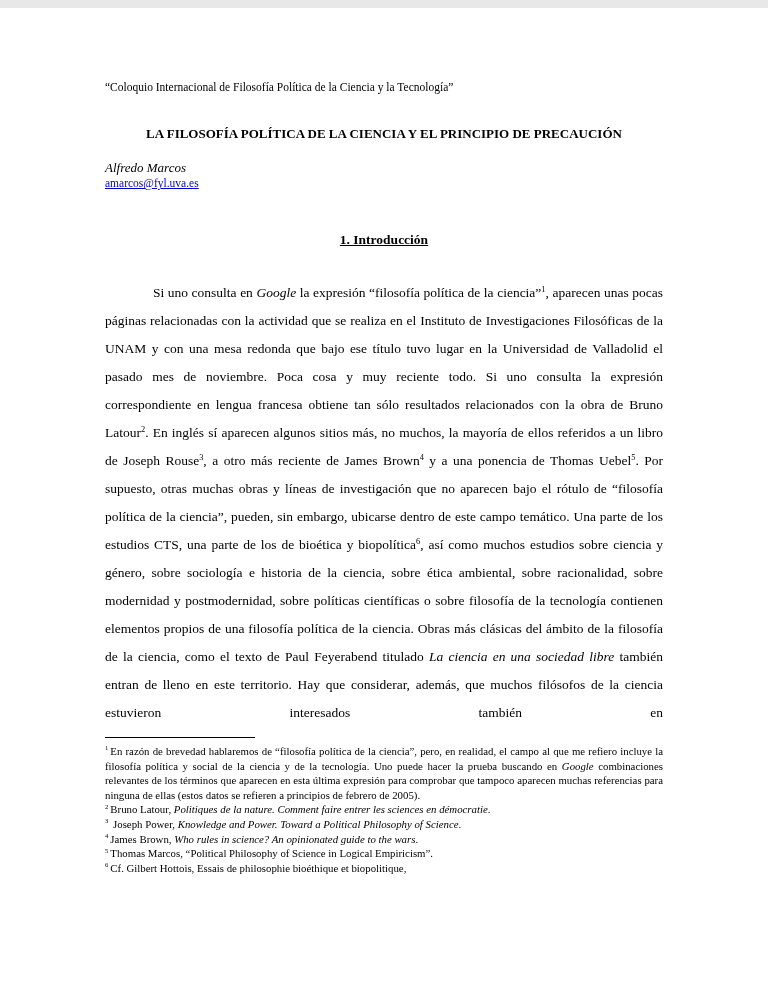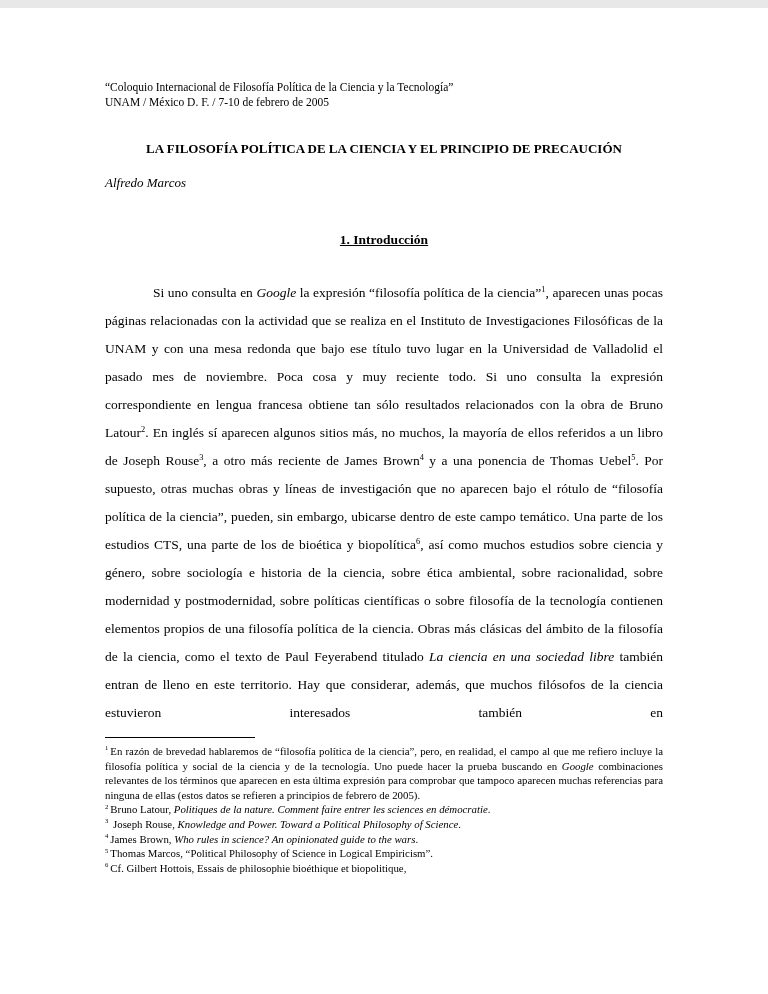--- a/index.html
+++ b/index.html
@@ -53,44 +53,46 @@
   .footnotes { font-size: 10.8px; line-height: 14.6px; text-align: justify; }
   .footnote sup { margin-right: 2px; }
 </style>
 </head>
 <body>
 
 <div class="page">
 
   <div class="doc-header">
     <div>“Coloquio Internacional de Filosofía Política de la Ciencia y la Tecnología”</div>
-    <div>UNAM / México D. F. / 7-10 de febrero de 2005</div>
   </div>
 
   <h1 class="doc-title">LA FILOSOFÍA POLÍTICA DE LA CIENCIA Y EL PRINCIPIO DE PRECAUCIÓN</h1>
 
   <div class="author-block">
     <div class="author-name">Alfredo Marcos</div>
+    <div class="email">
+      <a>amarcos@fyl.uva.es</a>
+    </div>
   </div>
 
   <h2 class="section-heading">1. Introducción</h2>
 
   <p class="body-paragraph"><span>Si uno consulta en </span><span style="font-style: italic;">Google</span><span> la expresión “filosofía política de la ciencia”</span><sup>1</sup><span>, aparecen unas pocas páginas relacionadas con la actividad que se realiza en el Instituto de Investigaciones Filosóficas de la UNAM y con una mesa redonda que bajo ese título tuvo lugar en la Universidad de Valladolid el pasado mes de noviembre. Poca cosa y muy reciente todo. Si uno consulta la expresión correspondiente en lengua francesa obtiene tan sólo resultados relacionados con la obra de Bruno Latour</span><sup>2</sup><span>. En inglés sí aparecen algunos sitios más, no muchos, la mayoría de ellos referidos a un libro de Joseph Rouse</span><sup>3</sup><span>, a otro más reciente de James Brown</span><sup>4</sup><span> y a una ponencia de Thomas Uebel</span><sup>5</sup><span>. Por supuesto, otras muchas obras y líneas de investigación que no aparecen bajo el rótulo de “filosofía política de la ciencia”, pueden, sin embargo, ubicarse dentro de este campo temático. Una parte de los estudios CTS, una parte de los de bioética y biopolítica</span><sup>6</sup><span>, así como muchos estudios sobre ciencia y género, sobre sociología e historia de la ciencia, sobre ética ambiental, sobre racionalidad, sobre modernidad y postmodernidad, sobre políticas científicas o sobre filosofía de la tecnología contienen elementos propios de una filosofía política de la ciencia. Obras más clásicas del ámbito de la filosofía de la ciencia, como el texto de Paul Feyerabend titulado </span><span style="font-style: italic;">La ciencia en una sociedad libre</span><span> también entran de lleno en este territorio. Hay que considerar, además, que muchos filósofos de la ciencia estuvieron interesados también en</span></p>
 
   <hr class="footnote-sep">
 
   <div class="footnotes">
     <div class="footnote">
       <sup>1</sup><span><span>En razón de brevedad hablaremos de “filosofía política de la ciencia”, pero, en realidad, el campo al que me refiero incluye la filosofía política y social de la ciencia y de la tecnología. Uno puede hacer la prueba buscando en </span><span style="font-style: italic;">Google</span><span> combinaciones relevantes de los términos que aparecen en esta última expresión para comprobar que tampoco aparecen muchas referencias para ninguna de ellas (estos datos se refieren a principios de febrero de 2005).</span></span>
     </div>
     <div class="footnote">
       <sup>2</sup><span><span>Bruno Latour, </span><span style="font-style: italic;">Politiques de la nature. Comment faire entrer les sciences en démocratie</span><span>.</span></span>
     </div>
     <div class="footnote">
-      <sup>3</sup><span><span> Joseph Rouse, </span><span style="font-style: italic;">Knowledge and Power. Toward a Political Philosophy of Science</span><span>.</span></span>
+      <sup>3</sup><span><span> Joseph Power, </span><span style="font-style: italic;">Knowledge and Power. Toward a Political Philosophy of Science</span><span>.</span></span>
     </div>
     <div class="footnote">
       <sup>4</sup><span><span>James Brown, </span><span style="font-style: italic;">Who rules in science? An opinionated guide to the wars</span><span>.</span></span>
     </div>
     <div class="footnote">
       <sup>5</sup><span><span>Thomas Marcos, “Political Philosophy of Science in Logical Empiricism”.</span></span>
     </div>
     <div class="footnote">
       <sup>6</sup><span><span>Cf. Gilbert Hottois, </span><span style="">Essais de philosophie bioéthique et biopolitique</span><span>,</span></span>
     </div>

